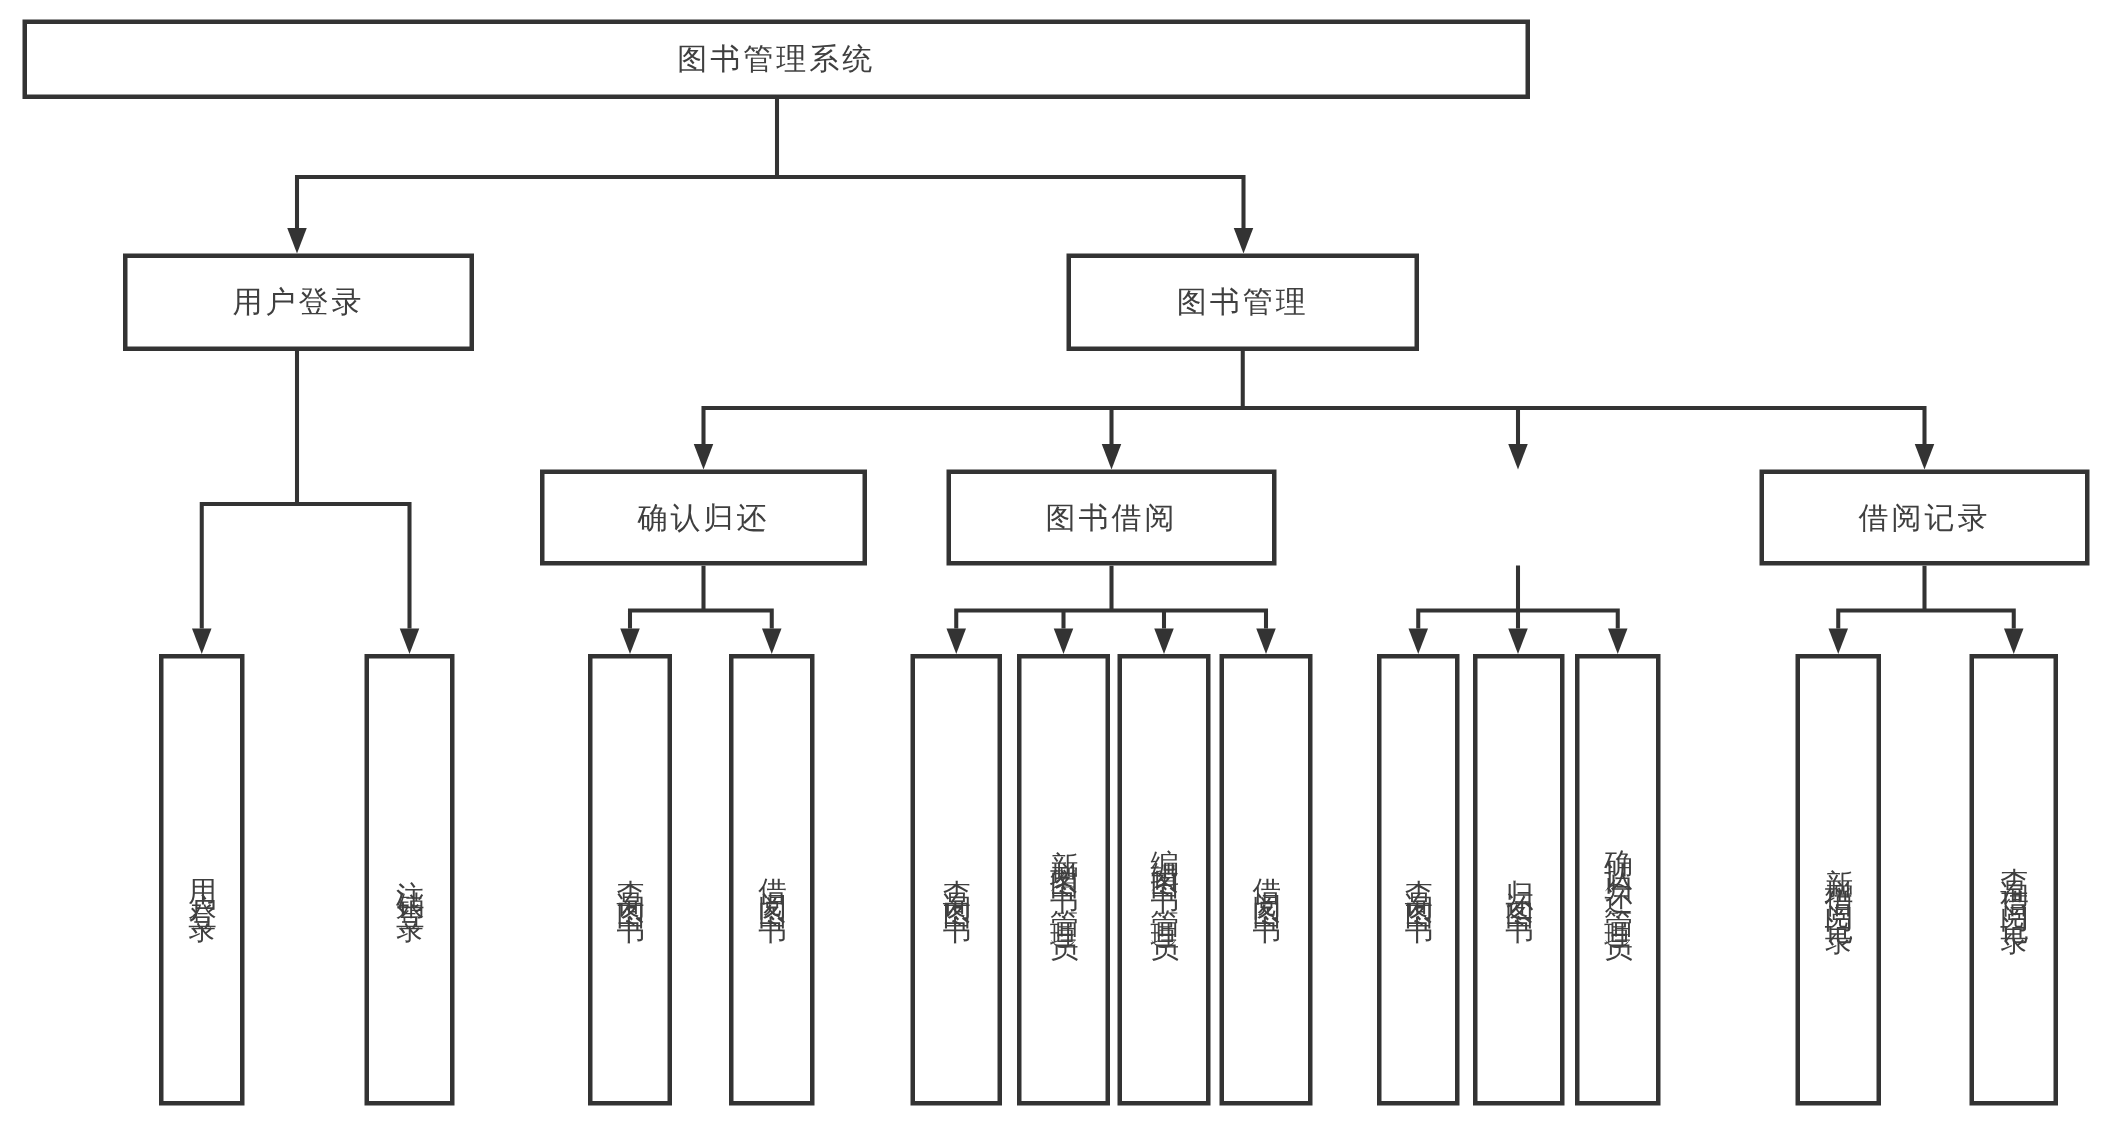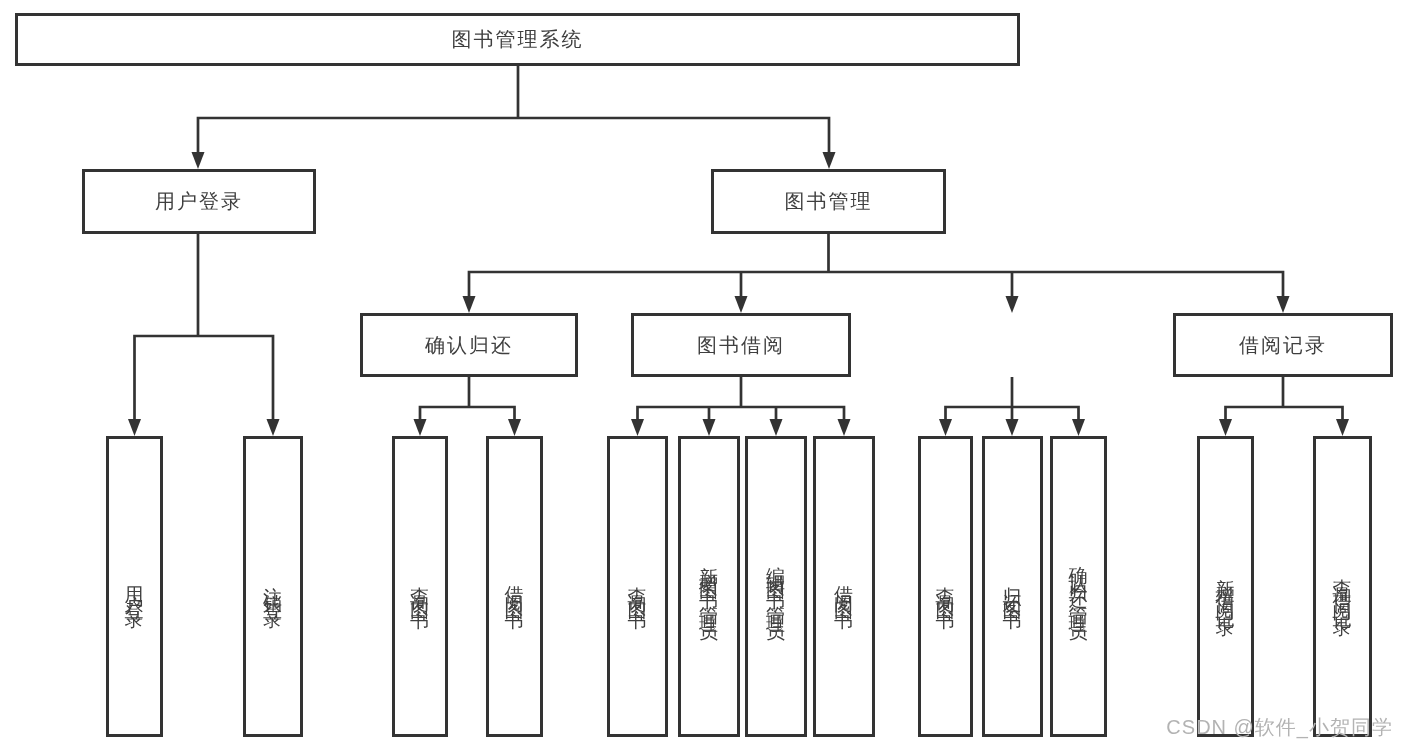--- a/index.html
+++ b/index.html
@@ -80,14 +80,13 @@
   <div class="node vbox" style="left:745px; top:436px; width:62px; height:301px;">编辑图书（管理员）</div>
   <div class="node vbox" style="left:813px; top:436px; width:62px; height:301px;">借阅图书</div>
 
   <div class="node vbox" style="left:918px; top:436px; width:55px; height:301px;">查询图书</div>
   <div class="node vbox" style="left:982px; top:436px; width:61px; height:301px;">归还图书</div>
   <div class="node vbox" style="left:1050px; top:436px; width:57px; height:301px;">确认归还（管理员）</div>
 
   <div class="node vbox" style="left:1197px; top:436px; width:57px; height:301px;">新增借阅记录</div>
   <div class="node vbox" style="left:1313px; top:436px; width:59px; height:301px;">查询借阅记录</div>
 
-  <div class="watermark">CSDN @软件_小贺同学</div>
 </div>
 
 </body></html>

